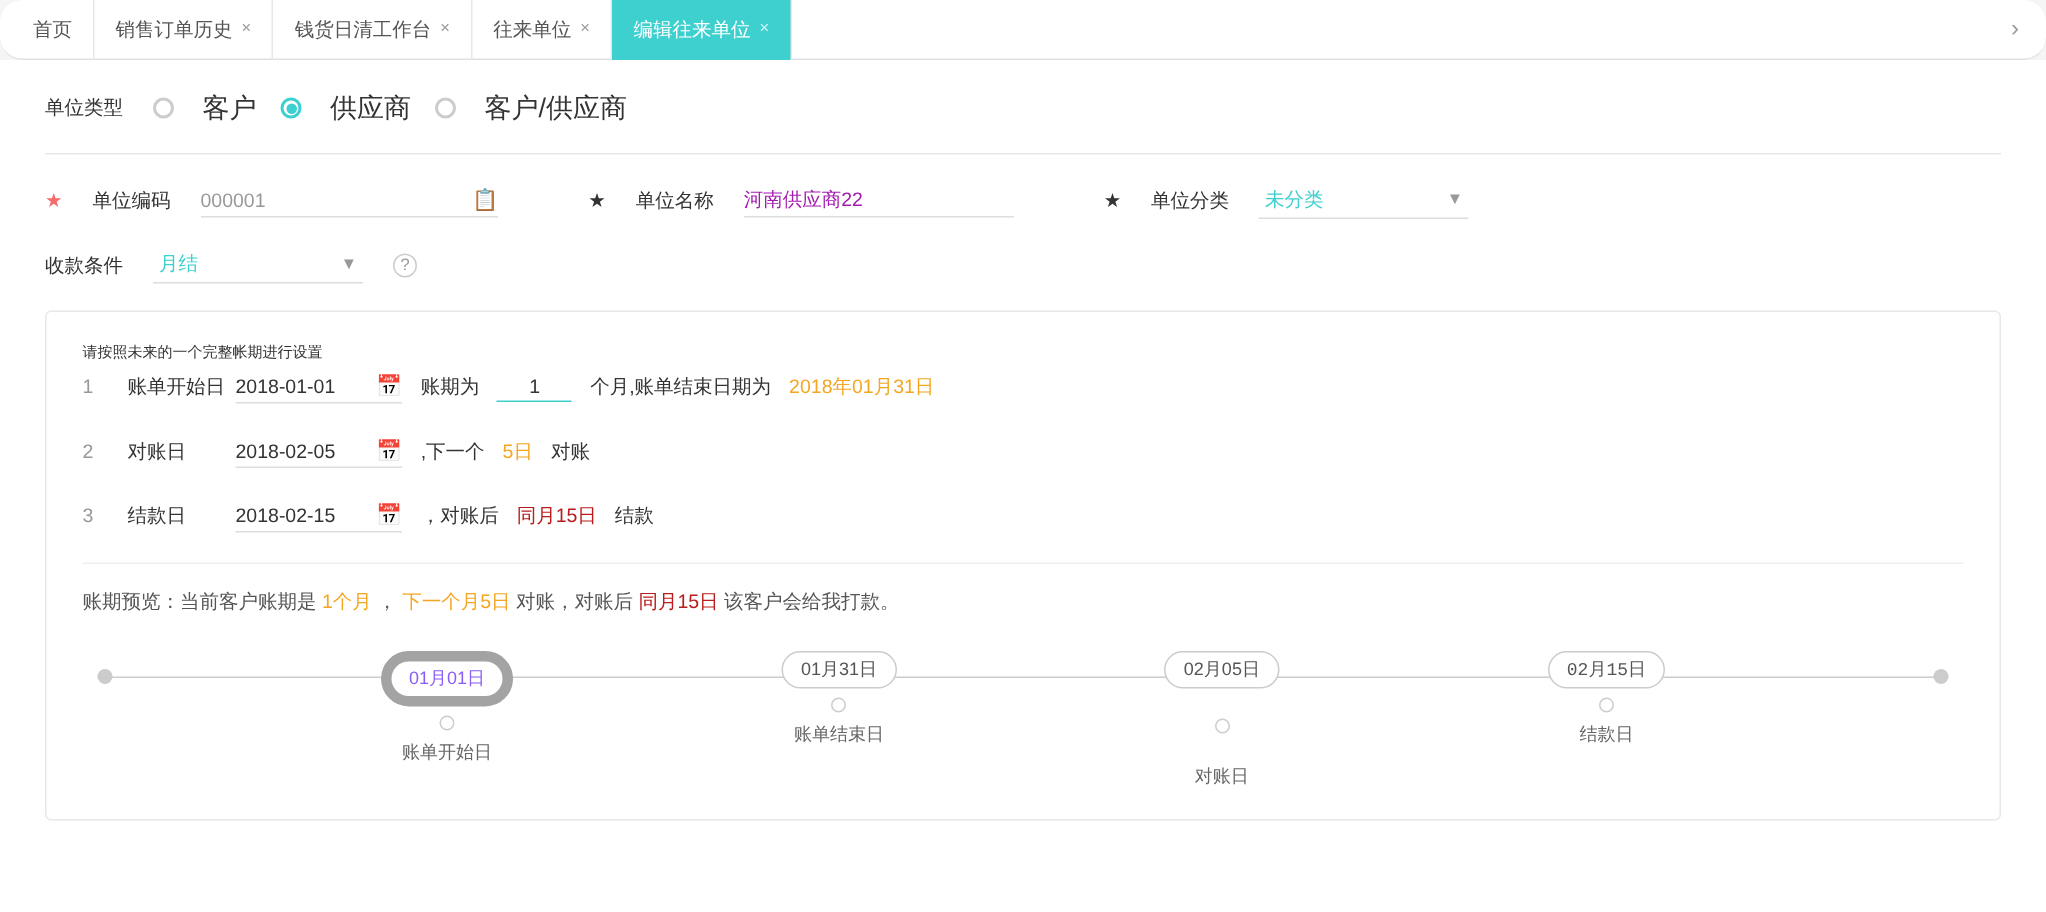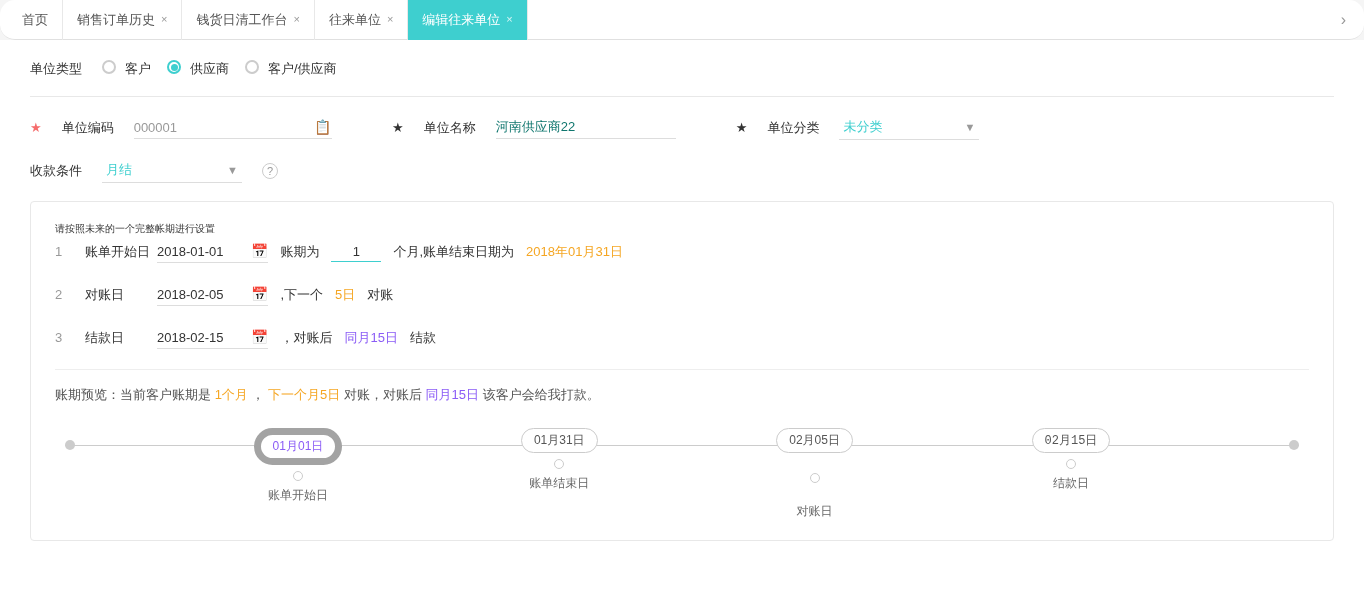--- a/index.html
+++ b/index.html
@@ -73,23 +73,24 @@
     }
 
     
     .radio-group {
       display: flex;
       gap: 16px;
       align-items: center;
     }
     .radio-item {
       display: flex;
-      gap: 9px;
-      cursor: pointer;
-      font-size: 13px;
+      align-items: center;
+      gap: 19px;
+      cursor: pointer;
+      font-size: 18px;
     }
     .radio-circle {
       width: 14px;
       height: 14px;
       border-radius: 50%;
       border: 2px solid #ccc;
       display: flex;
       align-items: center;
       justify-content: center;
     }
@@ -106,21 +107,21 @@
     .field-with-icon {
       display: flex;
       align-items: center;
       border-bottom: 1px solid #ddd;
       padding: 3px 0;
     }
     .field-with-icon input {
       border: none;
       outline: none;
       font-size: 13px;
-      color: #0f766e;
+      color: #a21caf;
       background: transparent;
       min-width: 100px;
     }
     .field-icon {
       color: #3ecfcf;
       font-size: 14px;
       margin-left: 5px;
       cursor: pointer;
     }
 
@@ -220,21 +221,21 @@
       background: transparent;
     }
     .desc-text {
       font-size: 13px;
       color: #333;
     }
     .highlight-orange {
       color: #f5a623;
     }
     .highlight-teal {
-      color: #8b5cf6;
+      color: #b91c1c;
     }
 
     
     .preview-text {
       font-size: 13px;
       color: #555;
       margin-bottom: 24px;
       margin-top: 10px;
     }
 

